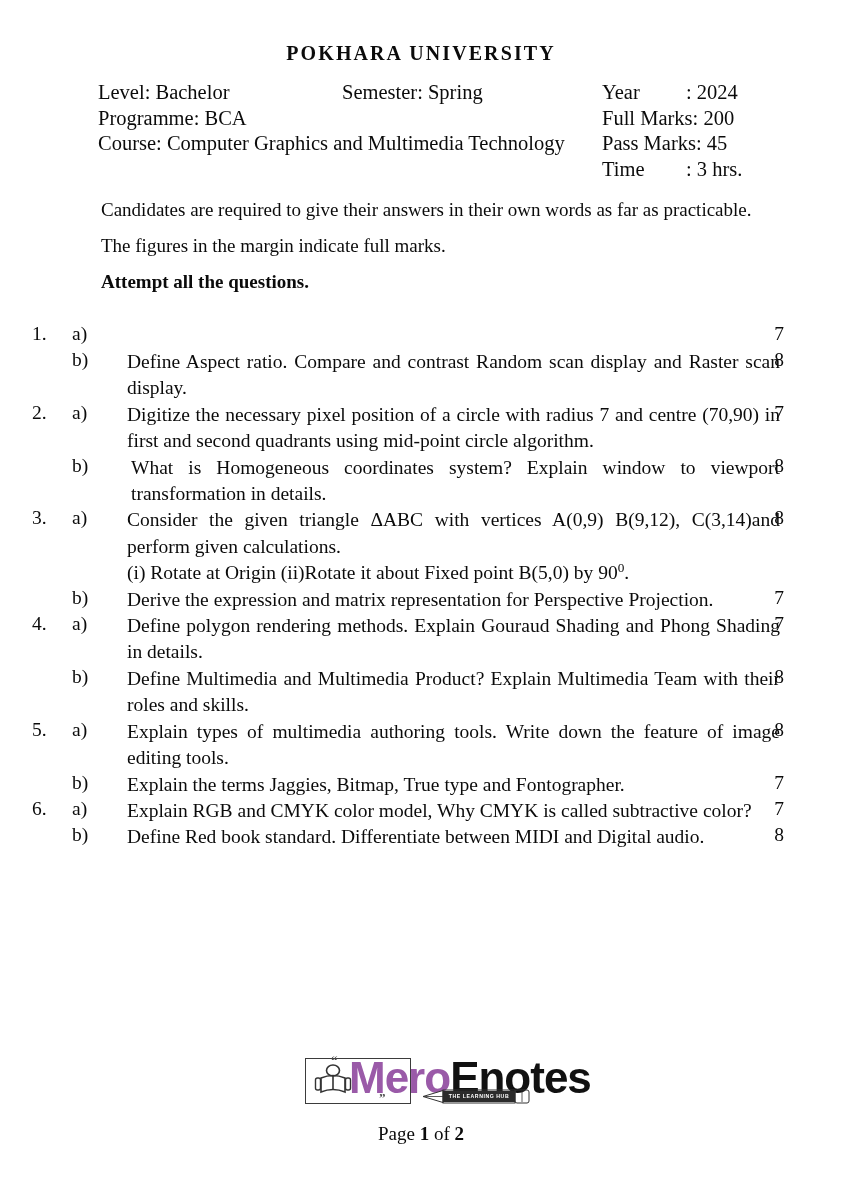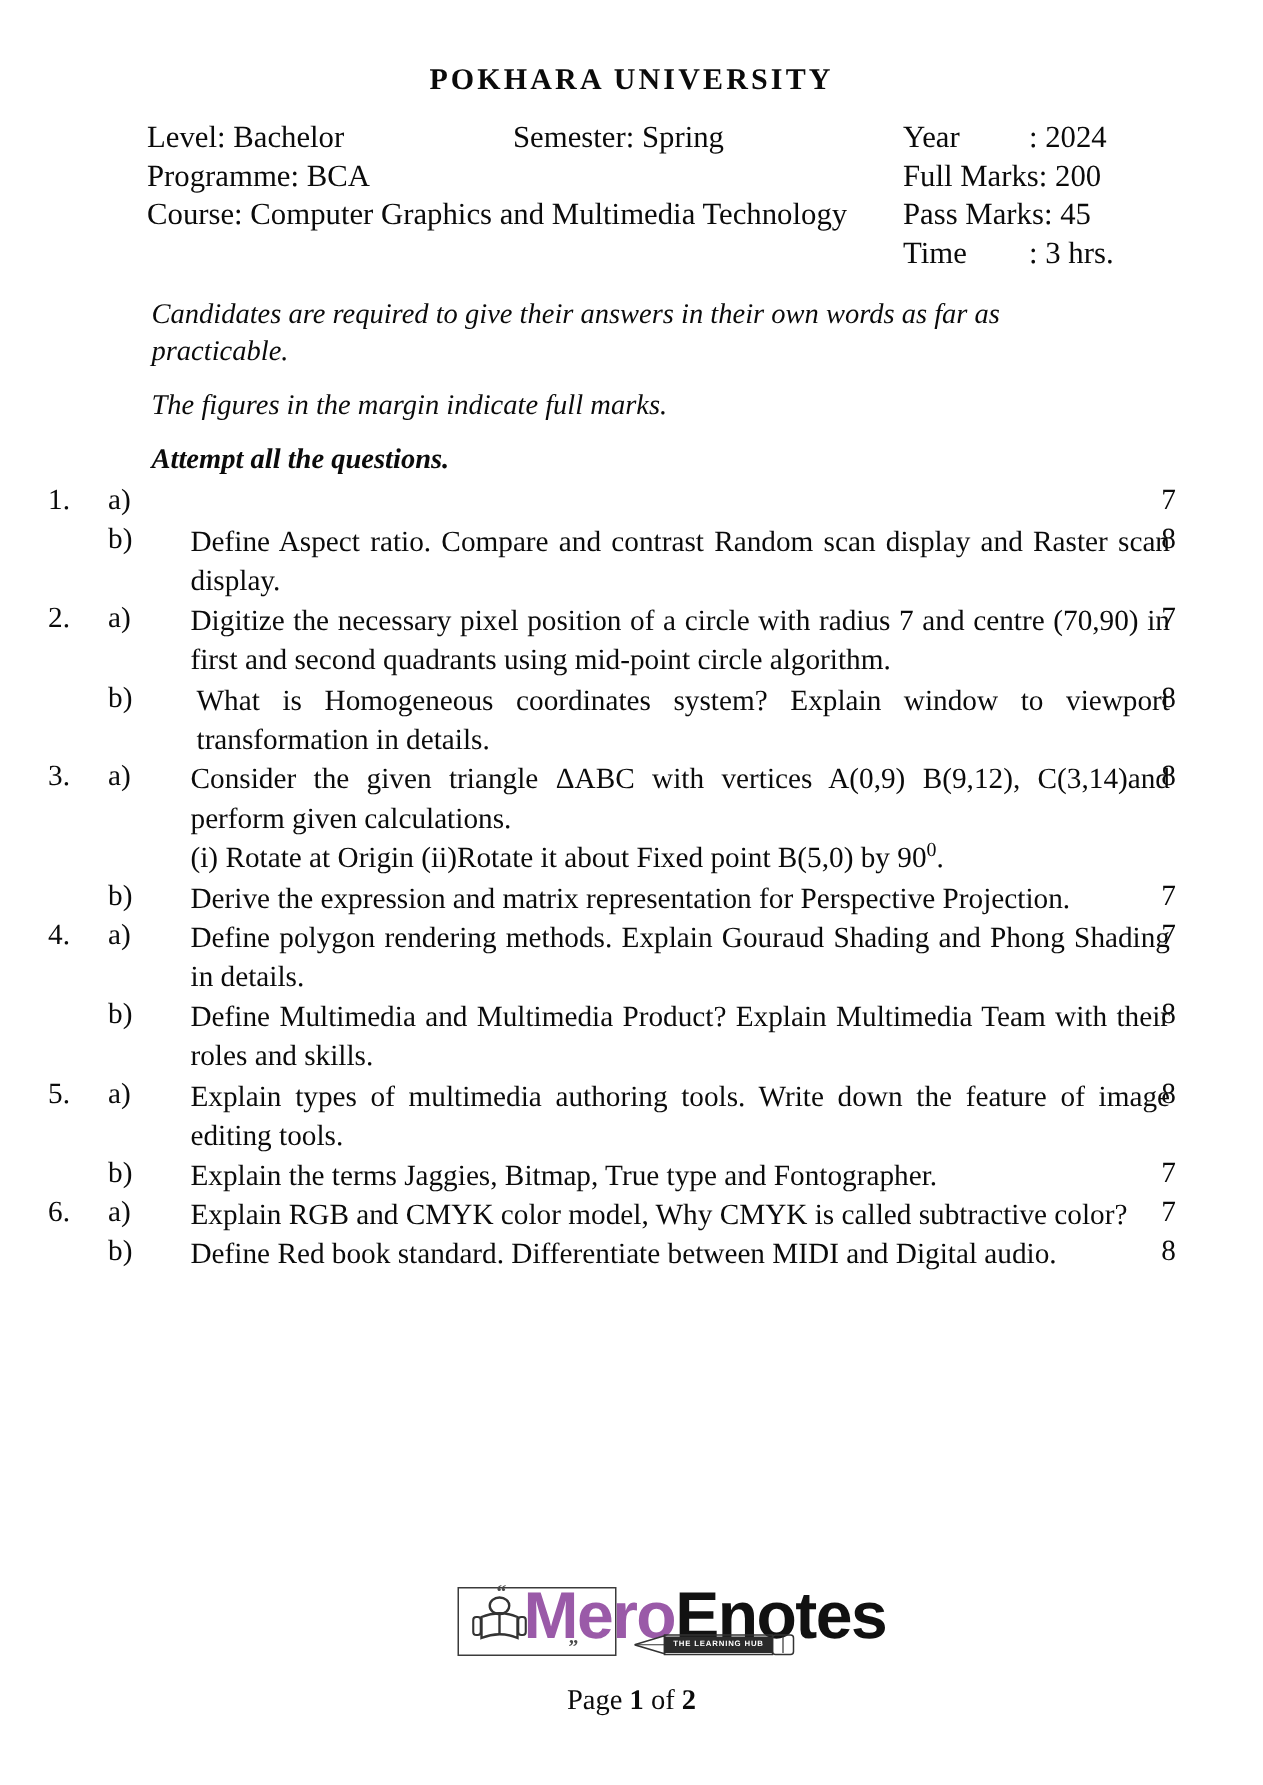--- a/index.html
+++ b/index.html
@@ -71,21 +71,20 @@
   .meta-right .k.tight { min-width: 0; }
 
   
   .instructions {
     position: absolute;
     top: 197px;
     left: 101px;
     width: 660px;
     font-size: 19px;
     line-height: 25px;
-    font-style: italic;
   }
   .instructions p {
     margin: 0 0 11px 0;
   }
   .instructions p:last-child { margin-bottom: 0; }
   .instructions .strong {
     font-weight: bold;
   }
 
   

